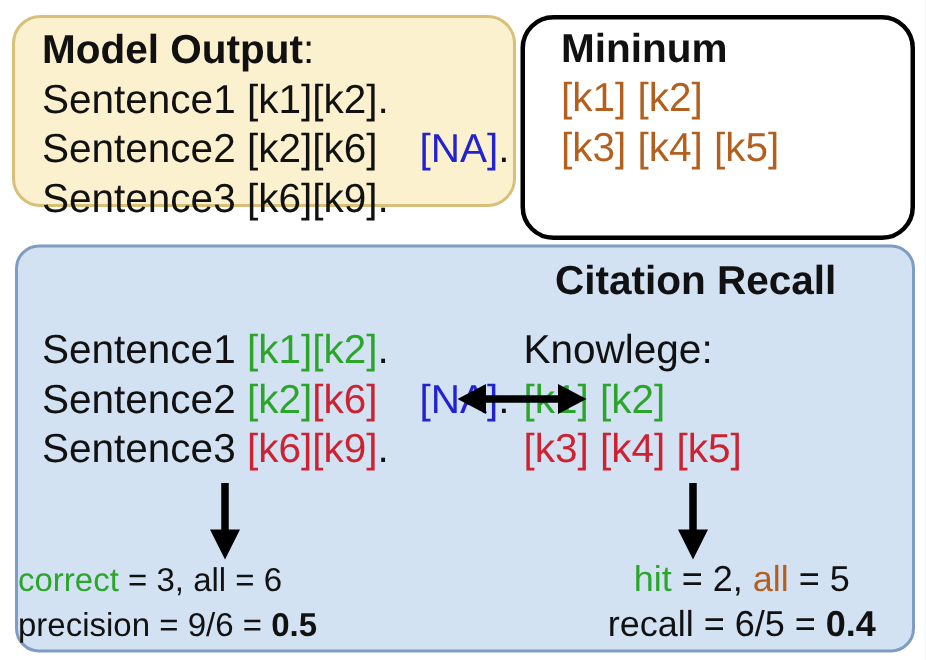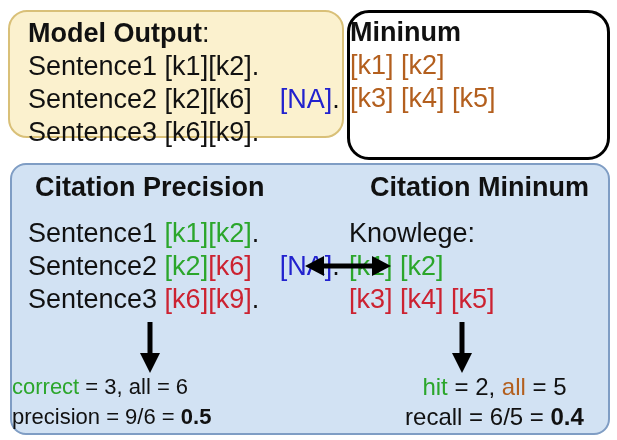--- a/index.html
+++ b/index.html
@@ -23,21 +23,21 @@
     border:2px solid var(--box_yellow_border);
     border-radius:19px;
     padding:5px 0 0 18px;
     font-size:27px; line-height:33px; white-space:nowrap;
   }
   .knowledge-set-box {
     left:347px; top:10px; width:263px; height:150px;
     background:var(--box_white_bg);
     border:3px solid var(--box_white_border);
     border-radius:22px;
-    padding:3px 0 0 0;
+    padding:3px 0 0 24px;
     font-size:27px; line-height:33px; white-space:nowrap;
   }
   .evaluation-box {
     left:10px; top:163px; width:600px; height:272px;
     background:var(--box_blue_bg);
     border:2px solid var(--box_blue_border);
     border-radius:16px;
     font-size:27px;
   }
   .evaluation-box > div { position:absolute; white-space:nowrap; }
@@ -75,22 +75,21 @@
   </div>
 
   <div class="box knowledge-set-box">
     <div class="bold">Mininum</div>
     <div class="o">[k1] [k2]</div>
     <div class="o">[k3] [k4] [k5]</div>
   </div>
 
   <div class="box evaluation-box">
 
-    <div class="heading h-precision">Citation Precision</div>
-    <div class="heading h-recall">Citation Mininum</div>
+    <div class="heading h-recall">Citation Recall</div>
 
     <div class="col-precision">
       <div>
         <span>Sentence1 </span><span class="g">[k1][k2]</span><span>.</span>
       </div>
       <div>
         <span>Sentence2 </span><span class="g">[k2]</span><span class="r">[k6]</span><span class="b">[NA]</span><span>.</span>
       </div>
       <div>
         <span>Sentence3 </span><span class="r">[k6][k9]</span><span>.</span>

